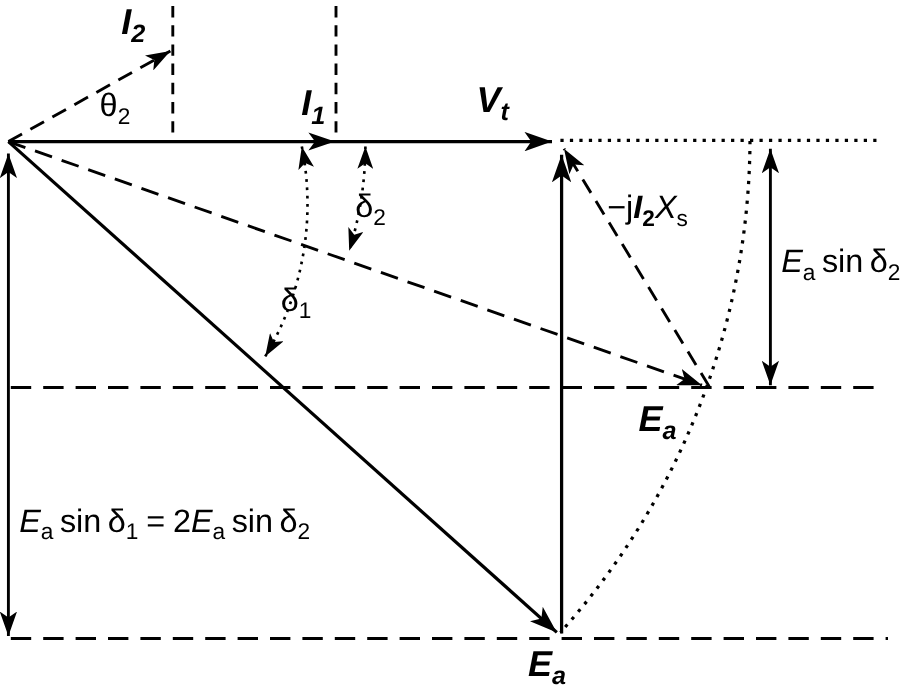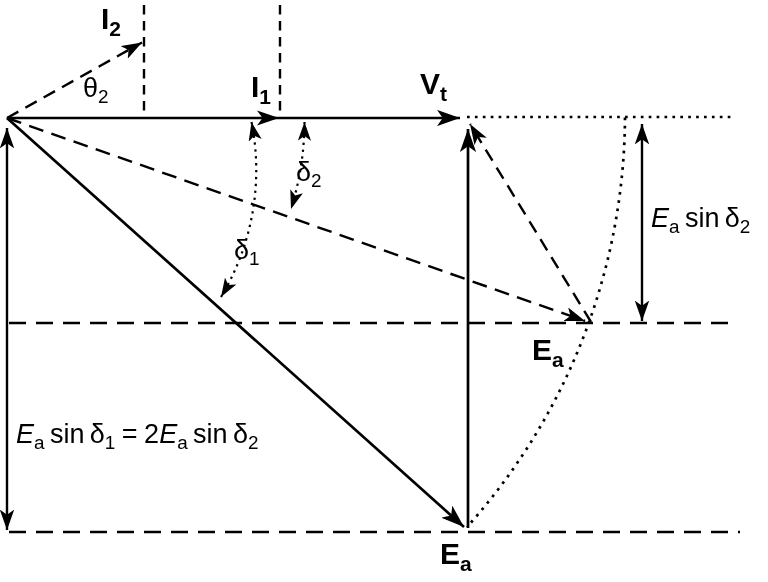--- a/index.html
+++ b/index.html
@@ -4,21 +4,21 @@
 <style>
   html,body{margin:0;padding:0;background:#fff;}
   .stage{
     position:relative;width:768px;height:582px;background:#fff;overflow:hidden;
     font-family:"Liberation Sans", sans-serif;color:#000;
   }
   .stage svg{position:absolute;left:0;top:0;}
   .lbl{position:absolute;line-height:1;white-space:nowrap;color:#000;}
   .s30{font-size:30px;}
   .s29{font-size:27px;}
-  .bi{font-weight:bold;}
+  .bi{font-weight:bold;font-style:italic;}
   .bsub{font-weight:bold;}
   .it{font-style:italic;}
   sub{font-size:0.7em;line-height:0;}
   .gap{margin:16px 0.2em;}
   .eqs{margin:0 0.24em;}
 </style>
 </head>
 <body>
 
 <div class="stage">
@@ -63,22 +63,23 @@
 
     <path d="M251.5,122 A246,246 0 0 1 221,297" stroke="#000" stroke-width="2.2" fill="none" stroke-dasharray="2.3 4.6" marker-start="url(#ah)" marker-end="url(#ah)"></path>
   </svg>
 
   <div class="lbl s30 bi" style="left:101px;top:4px"><span>I</span><sub class="bsub">2</sub></div>
 
   <div class="lbl s29" style="left:83px;top:75px"><span>θ</span><sub>2</sub></div>
 
   <div class="lbl s30 bi" style="left:251px;top:72px"><span>I</span><sub class="bsub">1</sub></div>
 
-  <div class="lbl s30 bi" style="left:420px;top:69px"><span>V</span><sub class="bsub">t</sub></div>
+  <div class="lbl s30 bi" style="left:397px;top:69px"><span>V</span><sub class="bsub">t</sub></div>
 
+  <div class="lbl s29" style="left:506px;top:160px"><span>−j</span><span class="bi">I</span><sub class="bsub">2</sub><span class="it">X</span><sub>s</sub></div>
 
   <div class="lbl s29" style="left:296px;top:159px"><span>δ</span><sub>2</sub></div>
 
   <div class="lbl s29" style="left:651px;top:205px"><span class="it">E</span><sub>a</sub><span class="gap">sin</span><span>δ</span><sub>2</sub></div>
 
   <div class="lbl s29" style="left:234px;top:237px"><span>δ</span><sub>1</sub></div>
 
 
   <div class="lbl s30 bi" style="left:532px;top:335px"><span>E</span><sub class="bsub">a</sub></div>
 

